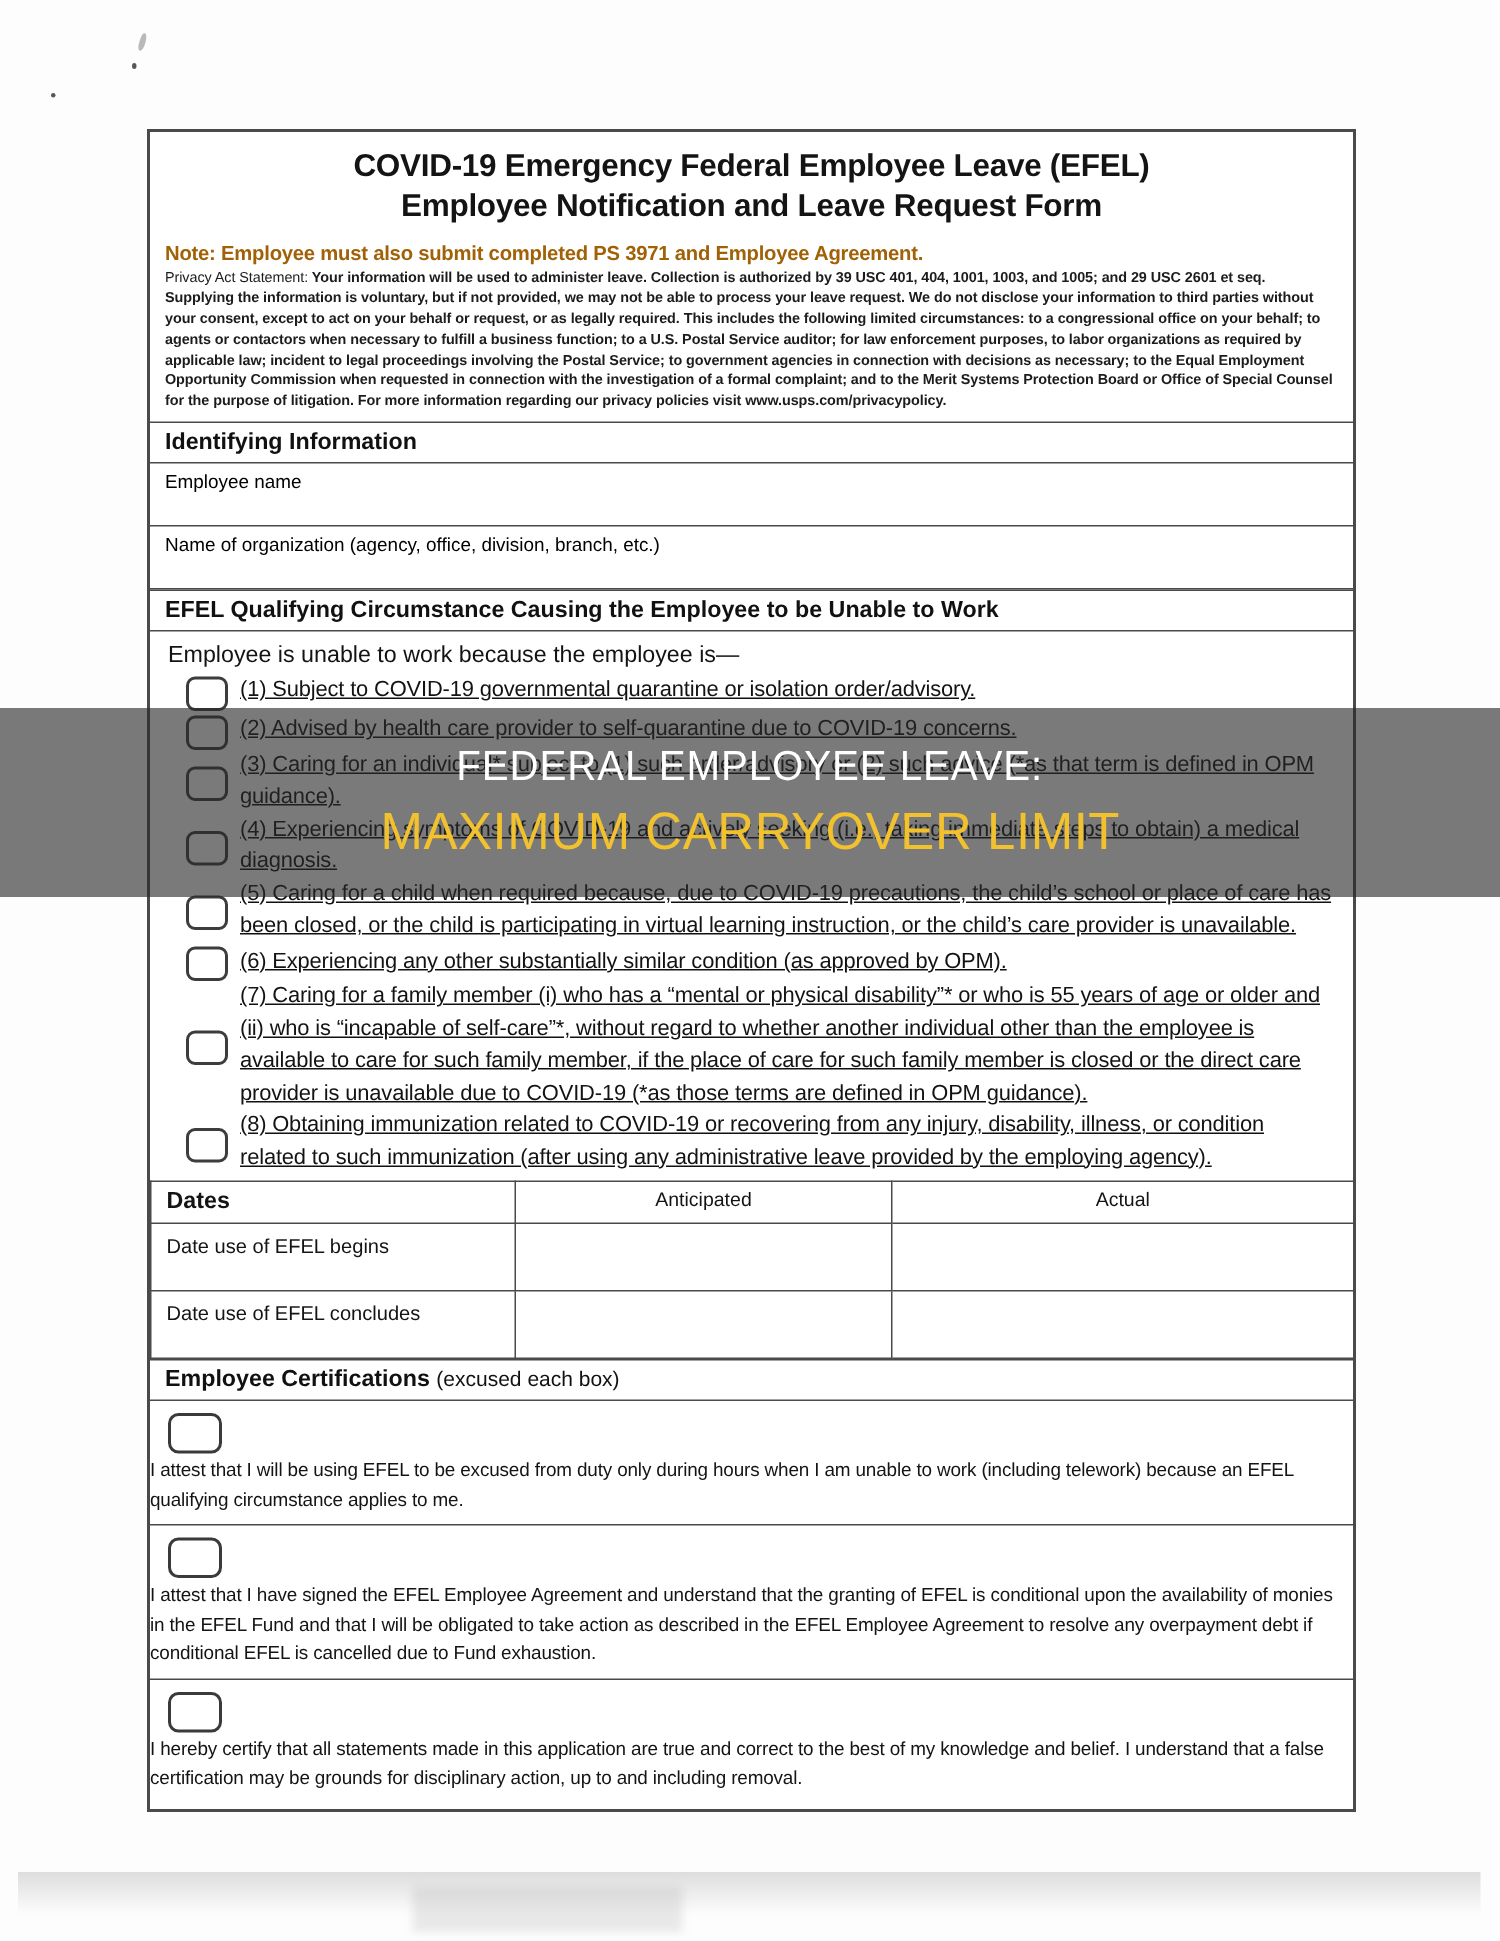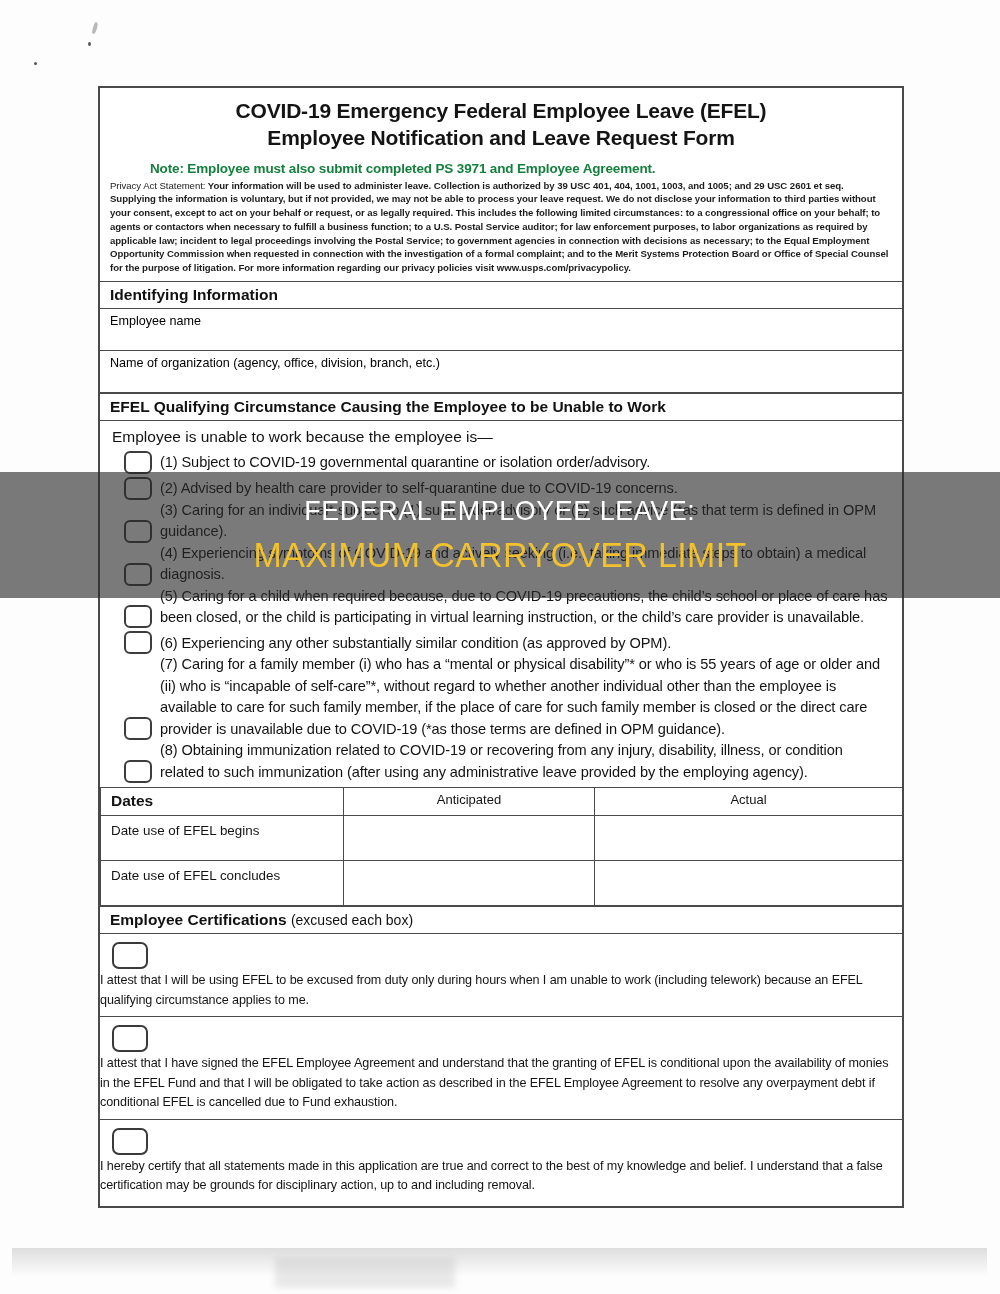--- a/index.html
+++ b/index.html
@@ -65,23 +65,22 @@
     font-size: 21px;
     letter-spacing: -.2px;
     line-height: 1.28;
     color: #141414;
   }
   .note-line {
     font-weight: bold;
     font-size: 13.5px;
     text-align: left;
     padding: 7px 0 3px 10px;
-    color: #15803d;
+    color: #a16207;
     letter-spacing: -.15px;
-    margin-left: 40px;
   }
   .privacy {
     text-align: left;
     font-size: 9.6px;
     line-height: 1.43;
     padding: 0 12px 6px 10px;
     font-weight: bold;
     color: #1c1c1c;
     letter-spacing: -.05px;
   }
@@ -112,22 +111,23 @@
     font-size: 15.5px;
     padding: 7px 0 2px 12px;
     color: #131313;
   }
 
   .items {
     padding: 0 14px 4px 12px;
   }
   .item {
     display: flex;
-    align-items: flex-end;
+    align-items: center;
     margin-bottom: 0px;
+    text-decoration: underline;
   }
   .cbox {
     flex: 0 0 auto;
     width: 28px;
     height: 23px;
     border: 2px solid #3d3d3d;
     border-radius: 6px;
     margin: 3px 8px 0 12px;
     background: #fff;
     box-sizing: border-box;

